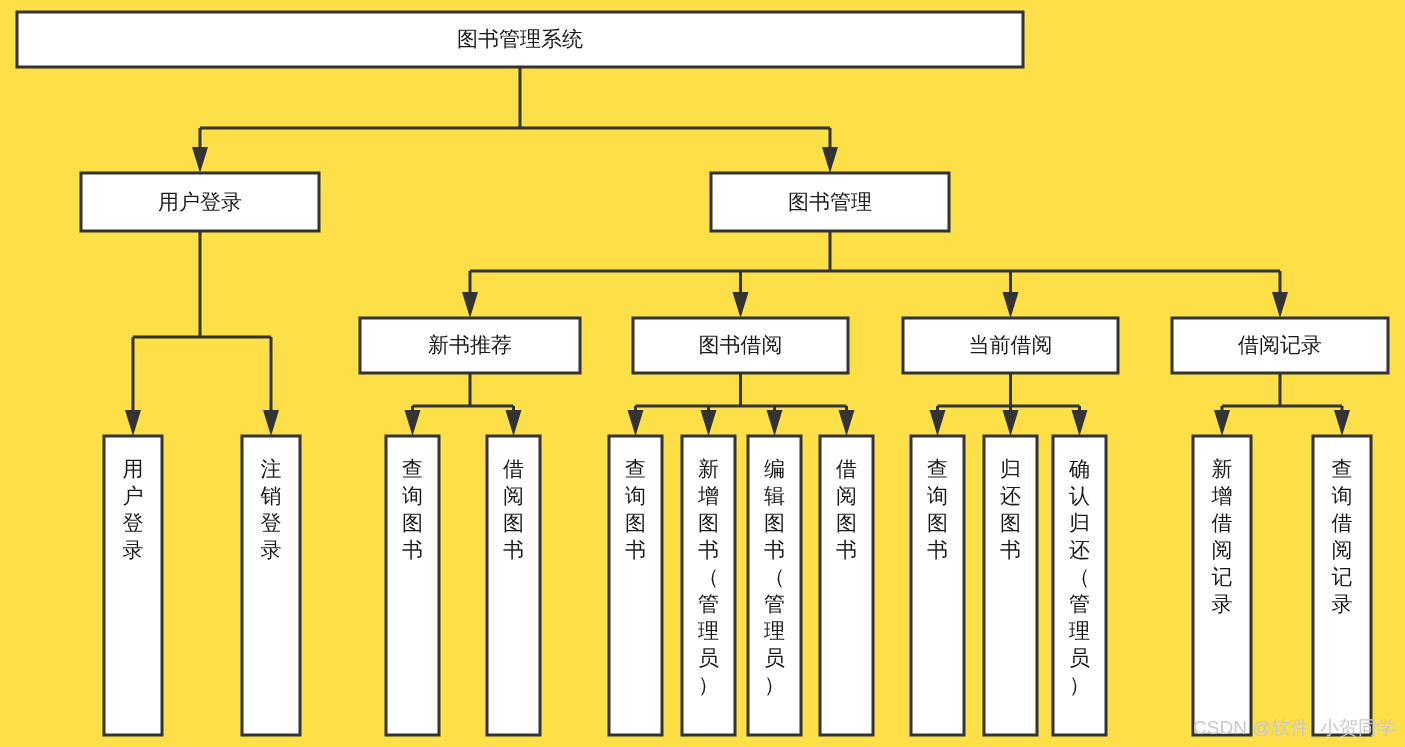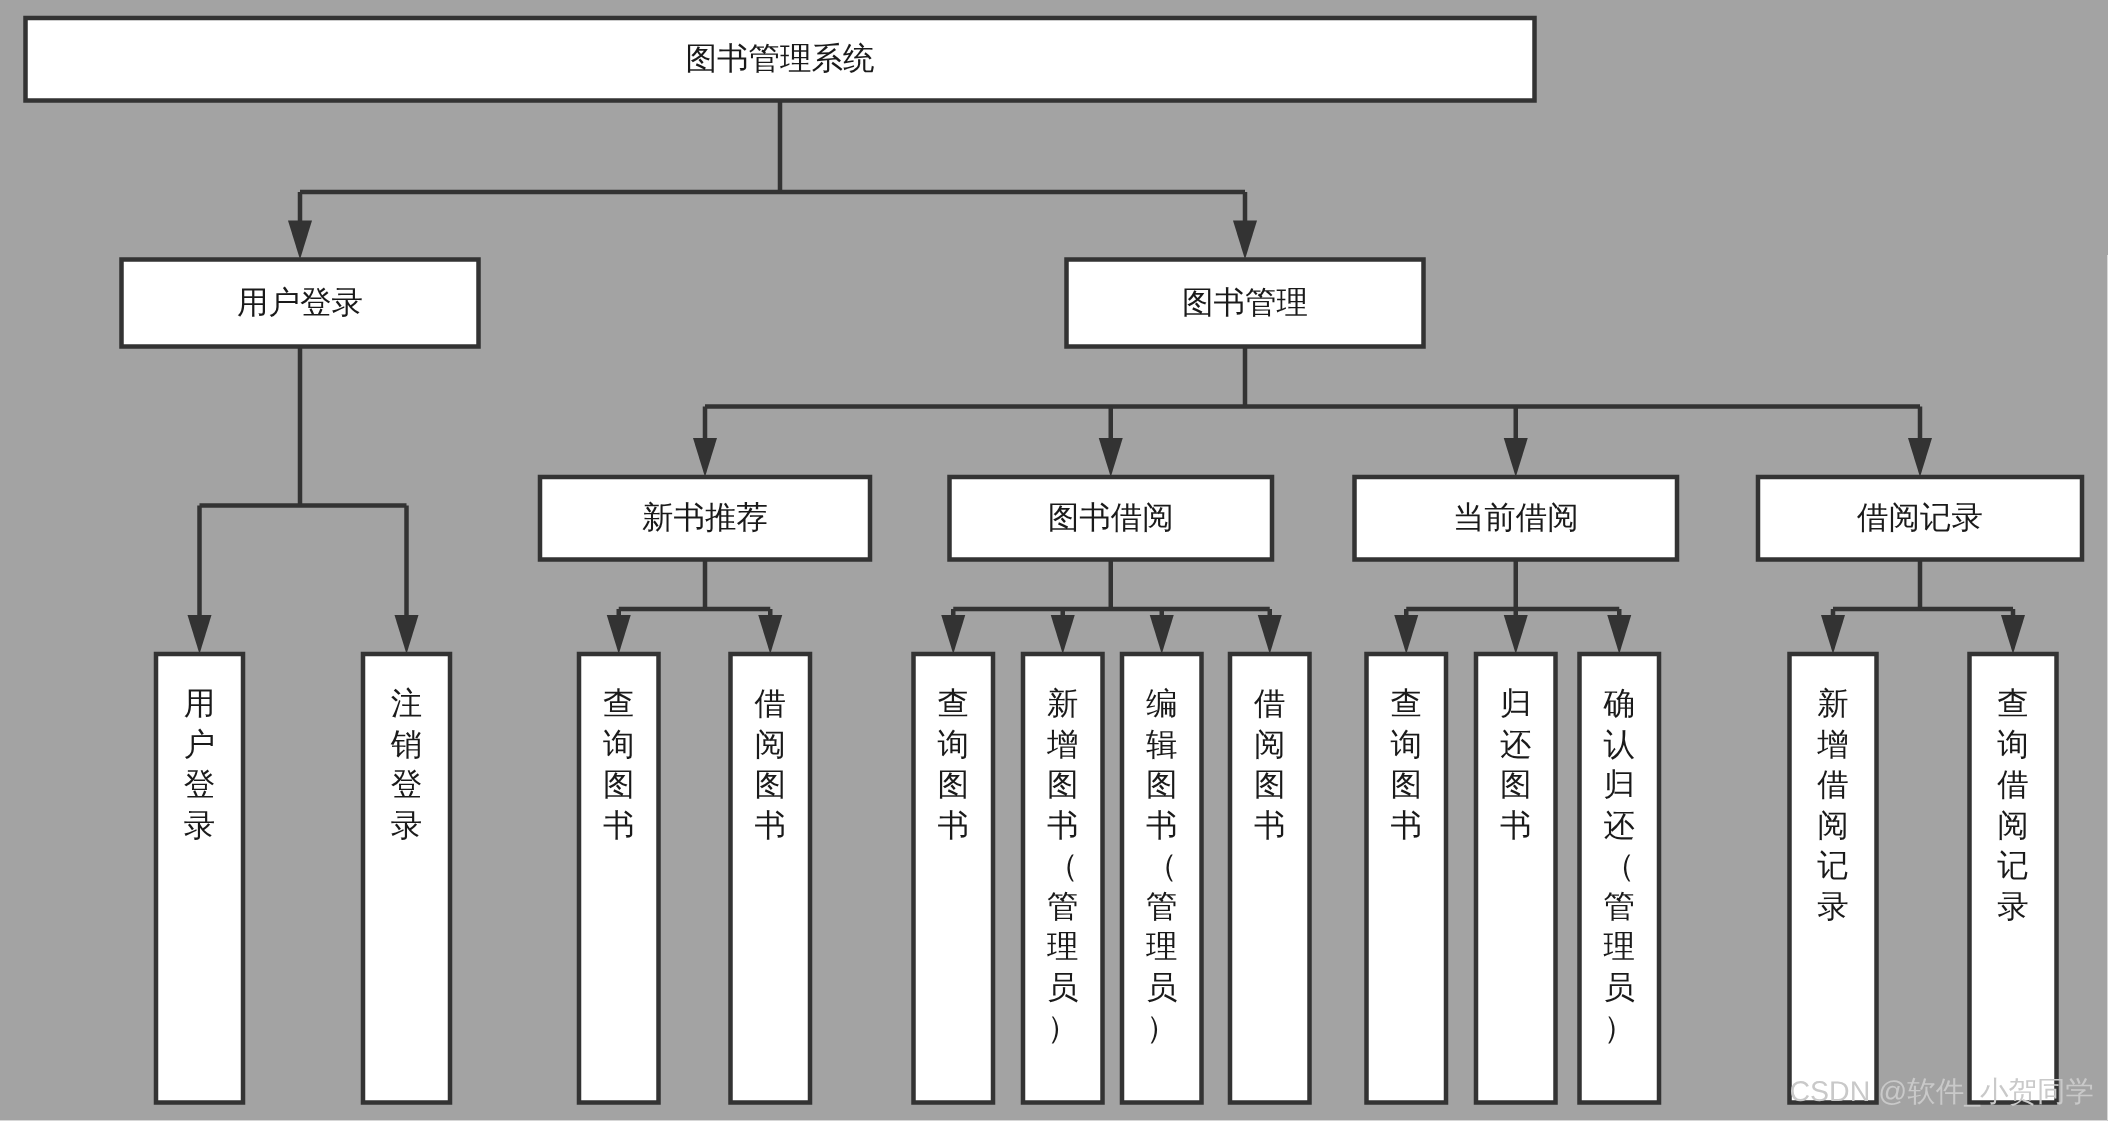--- a/index.html
+++ b/index.html
@@ -8,21 +8,21 @@
     padding: 0;
     background: #ffffff;
   }
   body {
     font-family: "Liberation Sans", "DejaVu Sans", sans-serif;
   }
   #canvas {
     position: relative;
     width: 1405px;
     height: 747px;
-    background: #a3a3a3;
+    background: #fde047;
     overflow: hidden;
   }
   #diagram-svg {
     position: absolute;
     left: 0;
     top: 0;
     width: 1405px;
     height: 747px;
   }
   .edge {

